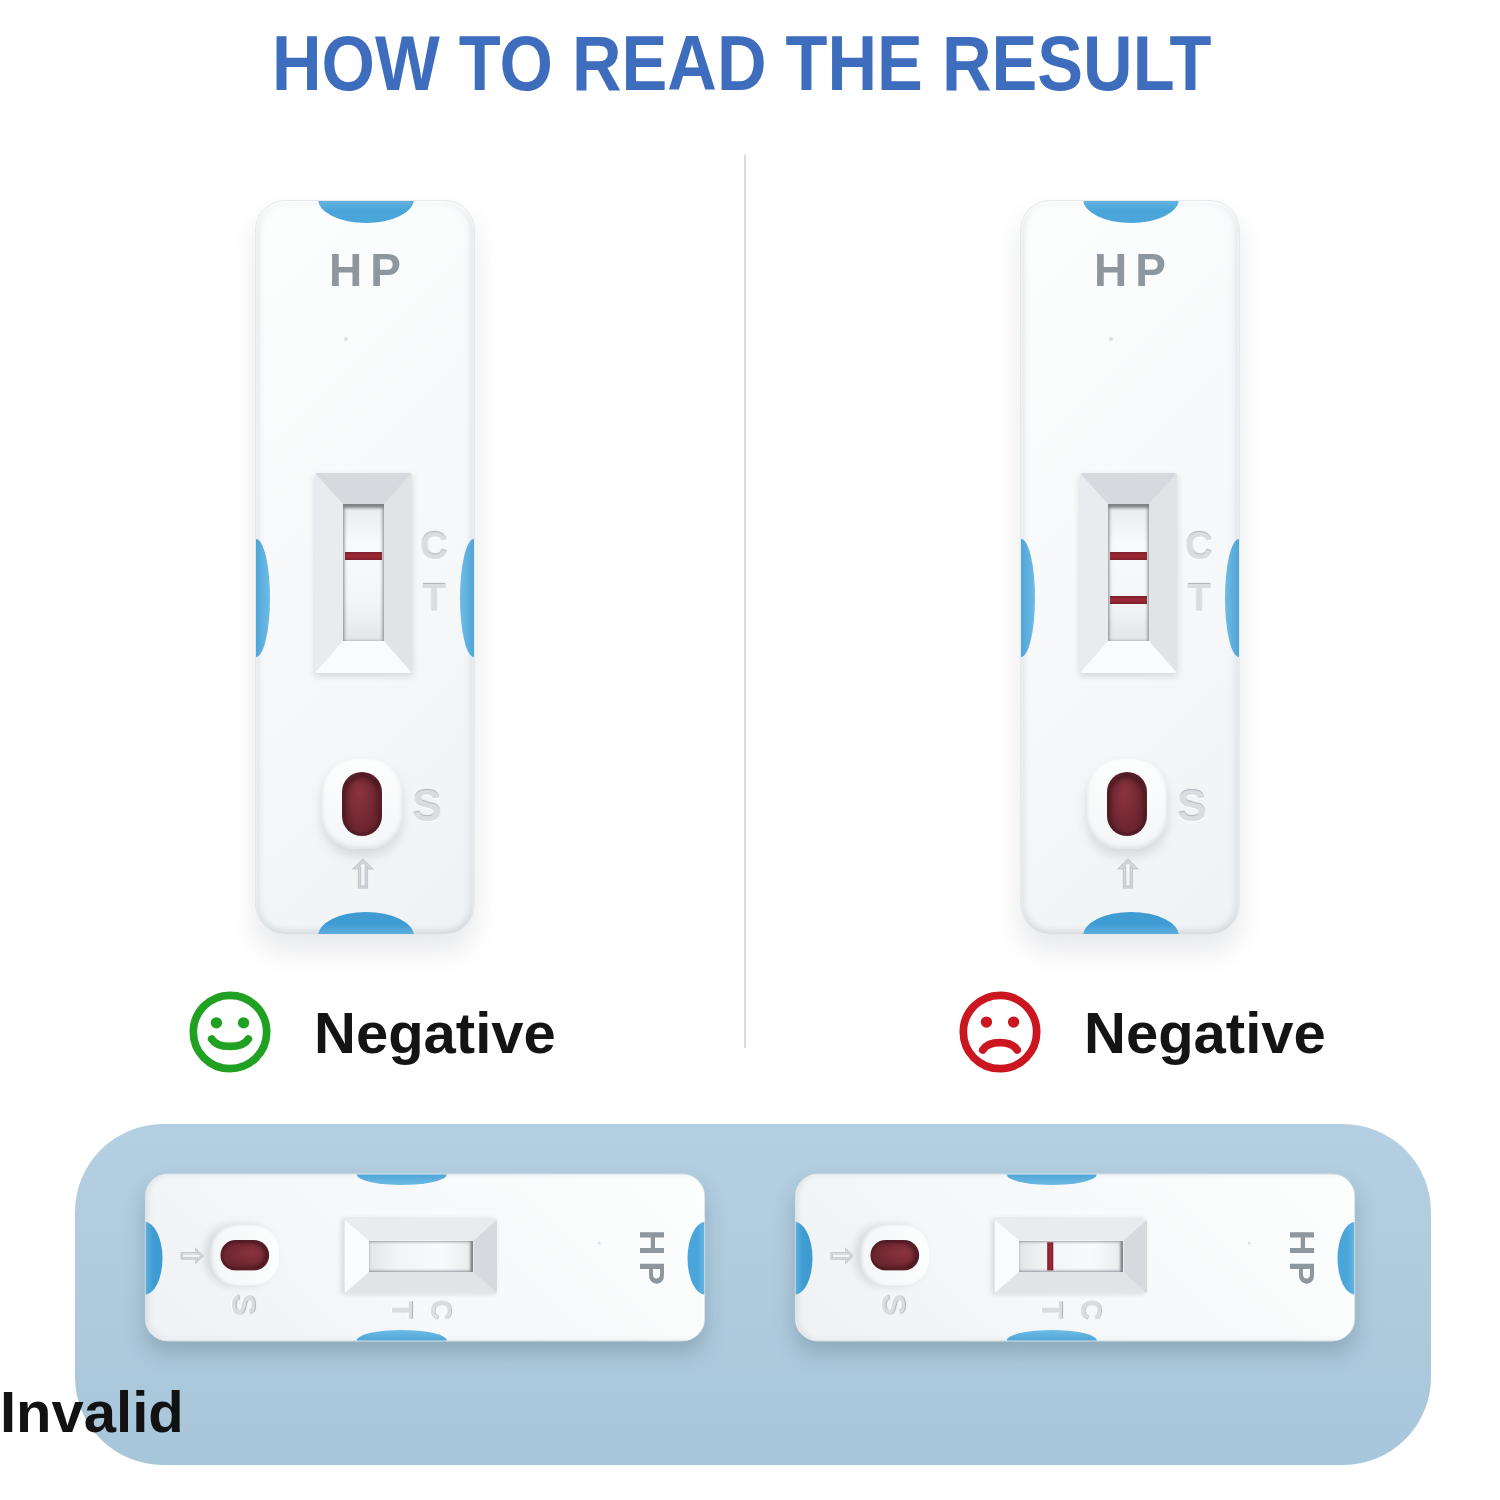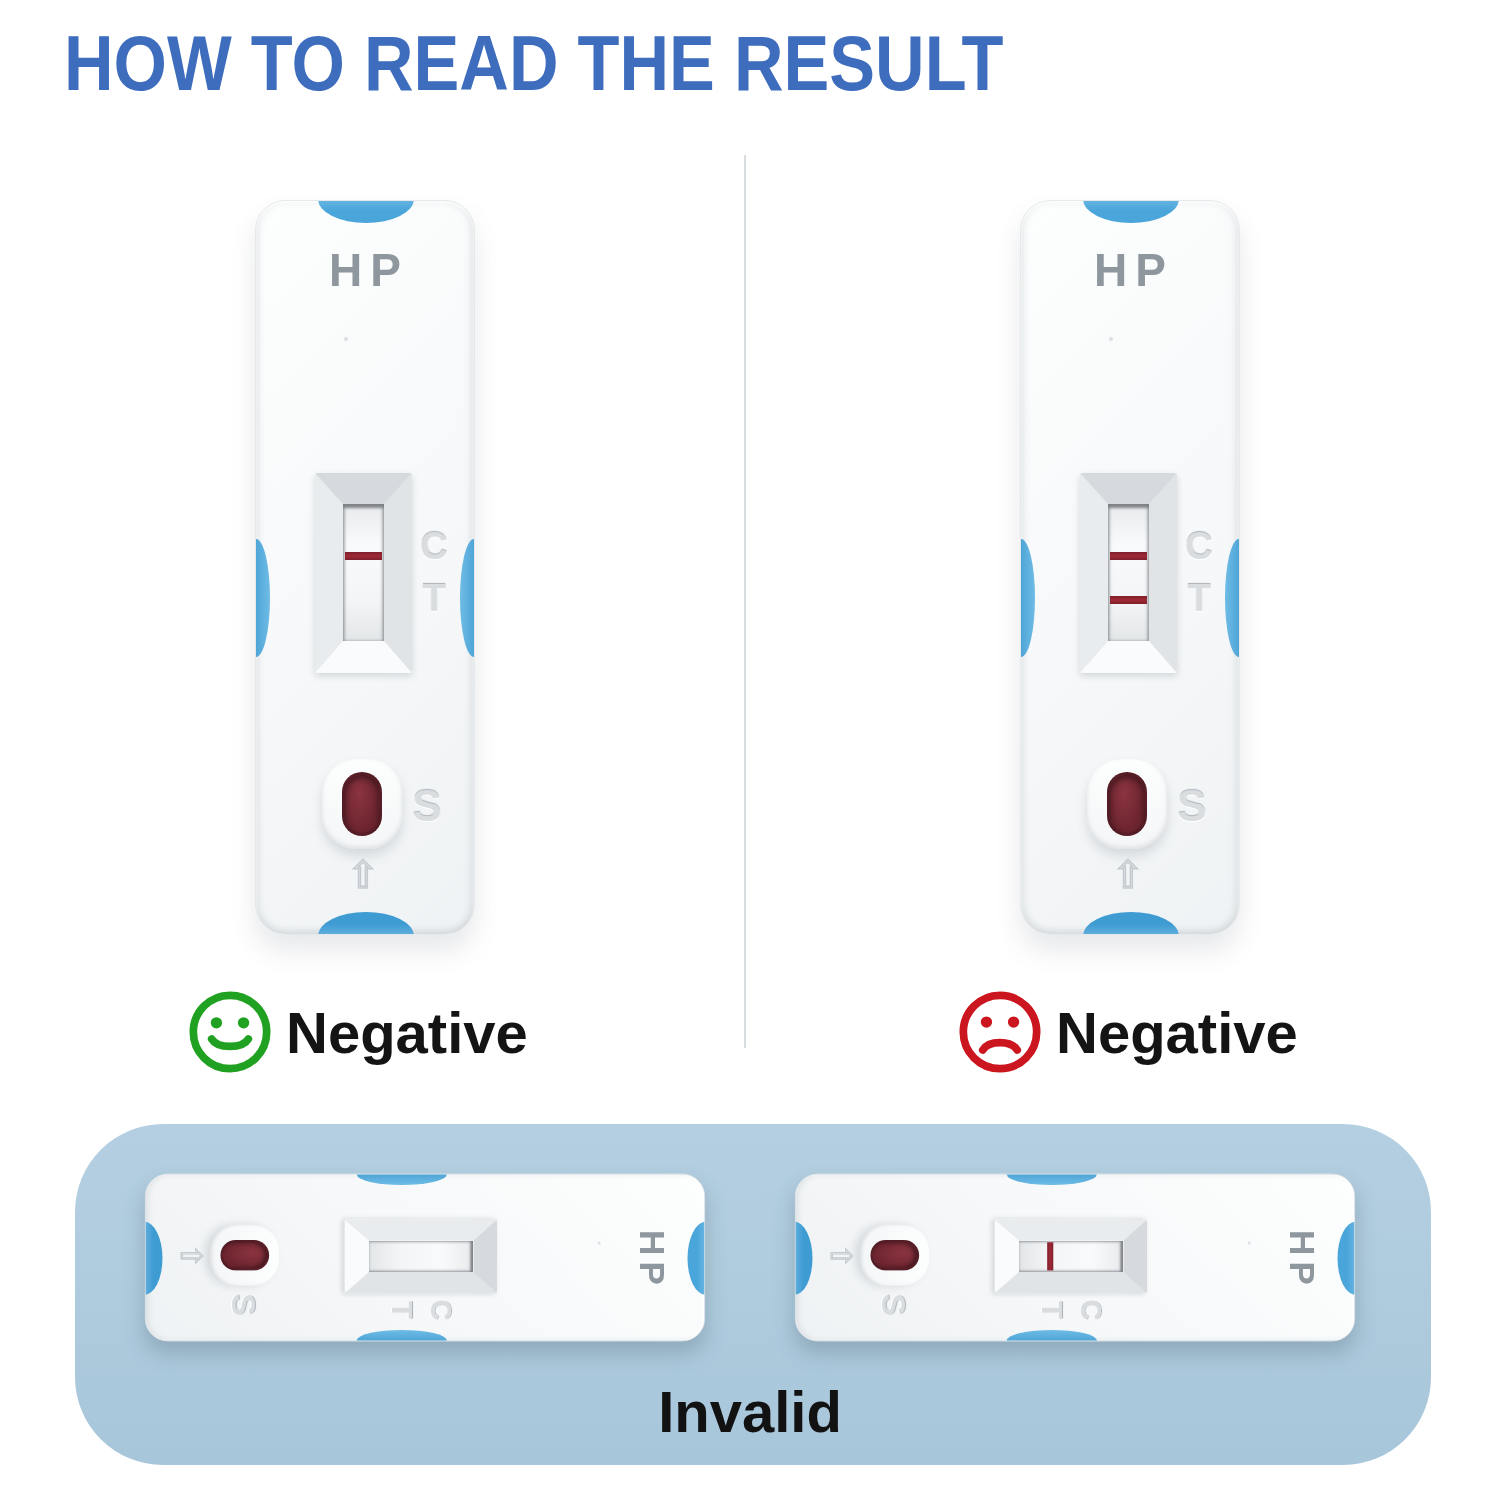--- a/index.html
+++ b/index.html
@@ -2,21 +2,21 @@
 <html style="--title-blue: #3E6DBE; --panel-blue: #AECBDD; --accent-blue: #47A4D9; --line-red: #9E2936; --well-maroon: #6E2530; --negative-green: #21A121; --positive-red: #CB1620;"><head>
 <meta charset="utf-8">
 <style>
   html,body{margin:0;padding:0;background:#ffffff;}
   #stage{
     position:relative;width:1500px;height:1500px;overflow:hidden;
     font-family:"Liberation Sans", sans-serif;background:#ffffff;
   }
   
   .title{
-    position:absolute;left:0;top:18px;width:1484px;text-align:left;
+    position:absolute;left:0;top:18px;width:1484px;text-align:center;
     font-size:78px;font-weight:700;color:var(--title-blue,#3E6DBE);
     letter-spacing:0px;
   }
   .title span{display:inline-block;transform:scaleX(.88);transform-origin:center;}
   
   .divider{
     position:absolute;left:744px;top:155px;width:2px;height:893px;
     background:#D7DCDF;
   }
   
@@ -82,32 +82,32 @@
     border:3px solid rgba(62,21,29,.55);box-sizing:border-box;
     box-shadow:inset 0 3px 6px rgba(0,0,0,.45);
   }
   .s-label{position:absolute;left:148px;top:580px;width:46px;text-align:center;font-size:44px;font-weight:700;}
   .arrow{
     position:absolute;left:86px;top:652px;width:42px;text-align:center;
     font-size:38px;color:#F5F7F8;-webkit-text-stroke:1.5px #C3C9CE;
     text-shadow:0 1px 1px rgba(255,255,255,.9);
   }
   
-  .result-row{position:absolute;display:flex;align-items:center;gap:12px;height:92px;}
+  .result-row{position:absolute;display:flex;align-items:center;gap:40px;height:92px;}
   .result-row svg{display:block;}
   .result-label{font-size:58px;font-weight:700;color:#141414;}
   .face-happy{color:var(--negative-green,#21A121);}
   .face-sad{color:var(--positive-red,#CB1620);}
   
   .panel{
     position:absolute;left:75px;top:1124px;width:1356px;height:341px;border-radius:88px;
     background:linear-gradient(180deg,#B4CFE1,var(--panel-blue,#AECBDD) 55%,#A8C6DA);
   }
   .invalid-label{
-    position:absolute;left:0;top:1378px;width:1500px;text-align:center;
+    position:absolute;left:0;top:1378px;width:1500px;
     font-size:58px;font-weight:700;color:#121212;
   }
 </style>
 </head>
 <body>
 
 <div id="stage">
 
   <div class="title">
     <span>HOW TO READ THE RESULT</span>

